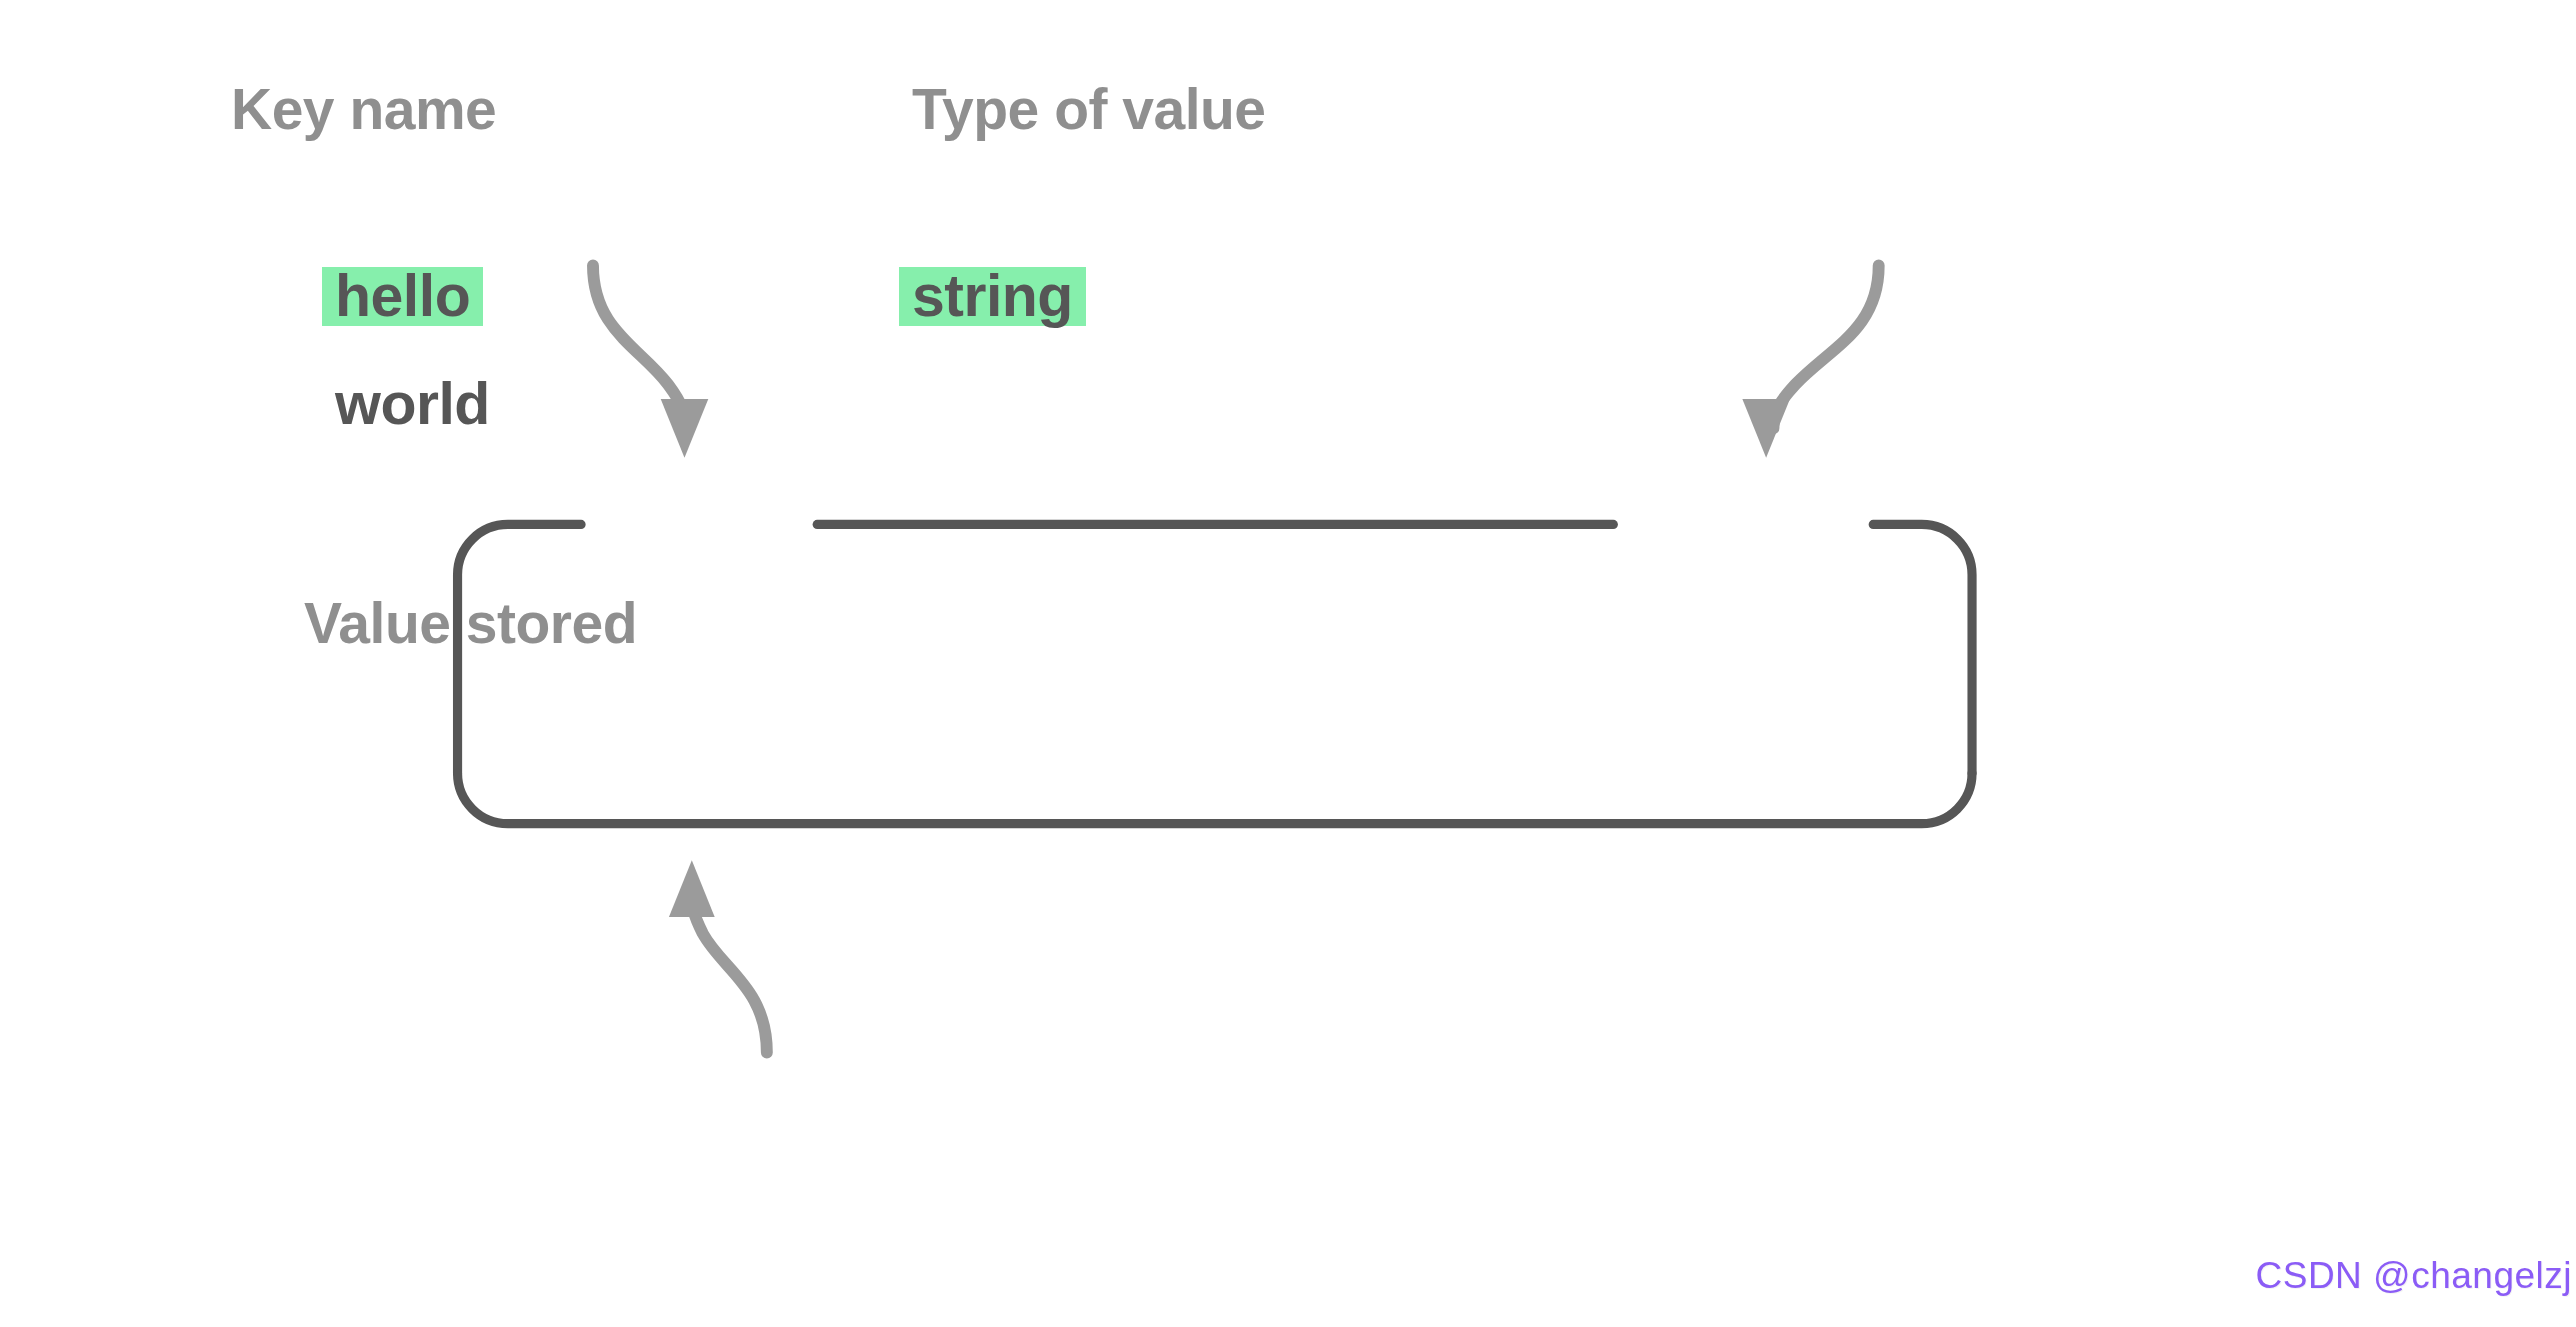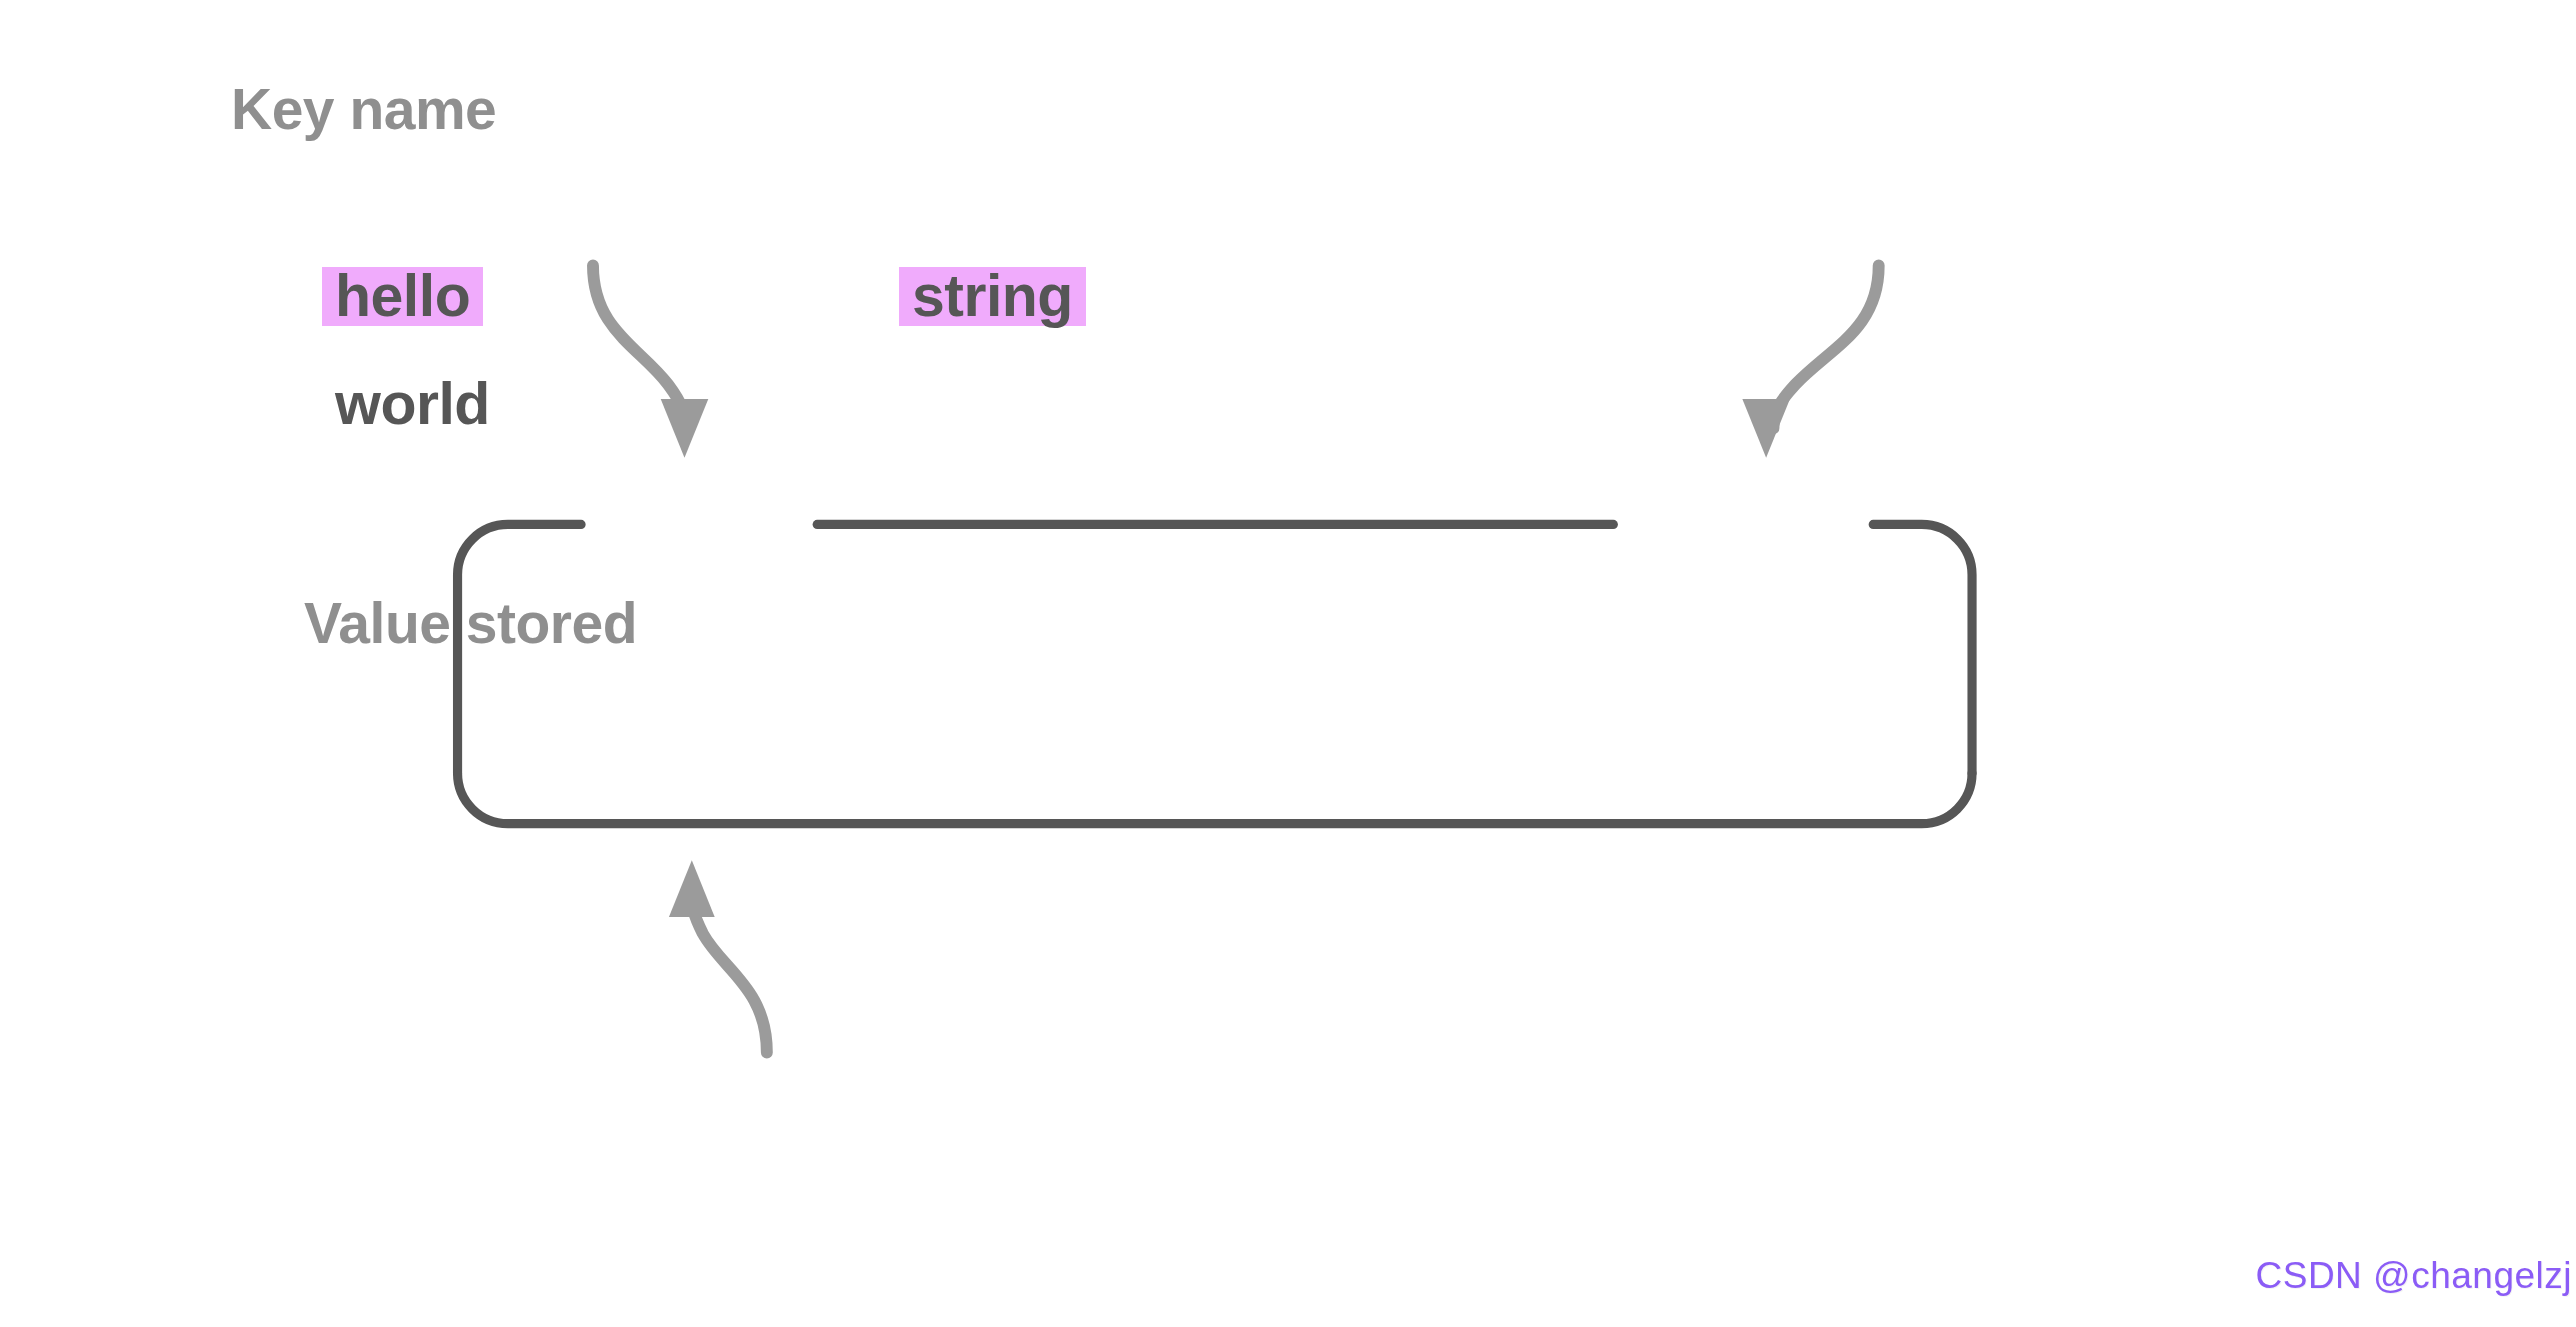--- a/index.html
+++ b/index.html
@@ -34,21 +34,21 @@
     line-height: 1;
   }
   .box-text {
     position: absolute;
     color: #565656;
     font-weight: 700;
     font-size: 59px;
     letter-spacing: -0.5px;
     white-space: nowrap;
     line-height: 1;
-    background: #f0abfc;
+    background: #86efac;
     padding: 0 13px;
   }
   #key-name-label { left: 231px; top: 81px; }
   #type-of-value-label { left: 912px; top: 81px; }
   #value-stored-label { left: 304px; top: 595px; }
 
   #key-text {
     left: 322px;
     top: 267px;
   }
@@ -105,20 +105,21 @@
 
     <g>
       <path d="M 838 1150 C 838 1080, 790 1060, 768 1020 C 757 998, 756 990, 756 975" fill="none" stroke="#9b9b9b" stroke-width="13" stroke-linecap="round"></path>
       <polygon points="756,940 731,1002 781,1002" fill="#9b9b9b"></polygon>
     </g>
 
   </svg>
 
   <div class="label-annot" id="key-name-label">Key name</div>
 
+  <div class="label-annot" id="type-of-value-label">Type of value</div>
 
   <div class="label-annot" id="value-stored-label">Value stored</div>
 
   <div class="box-text" id="key-text">hello</div>
 
   <div class="box-text" id="type-text">string</div>
 
   <div class="box-text" id="value-text">world</div>
 
   <div id="watermark">CSDN @changelzj</div>

